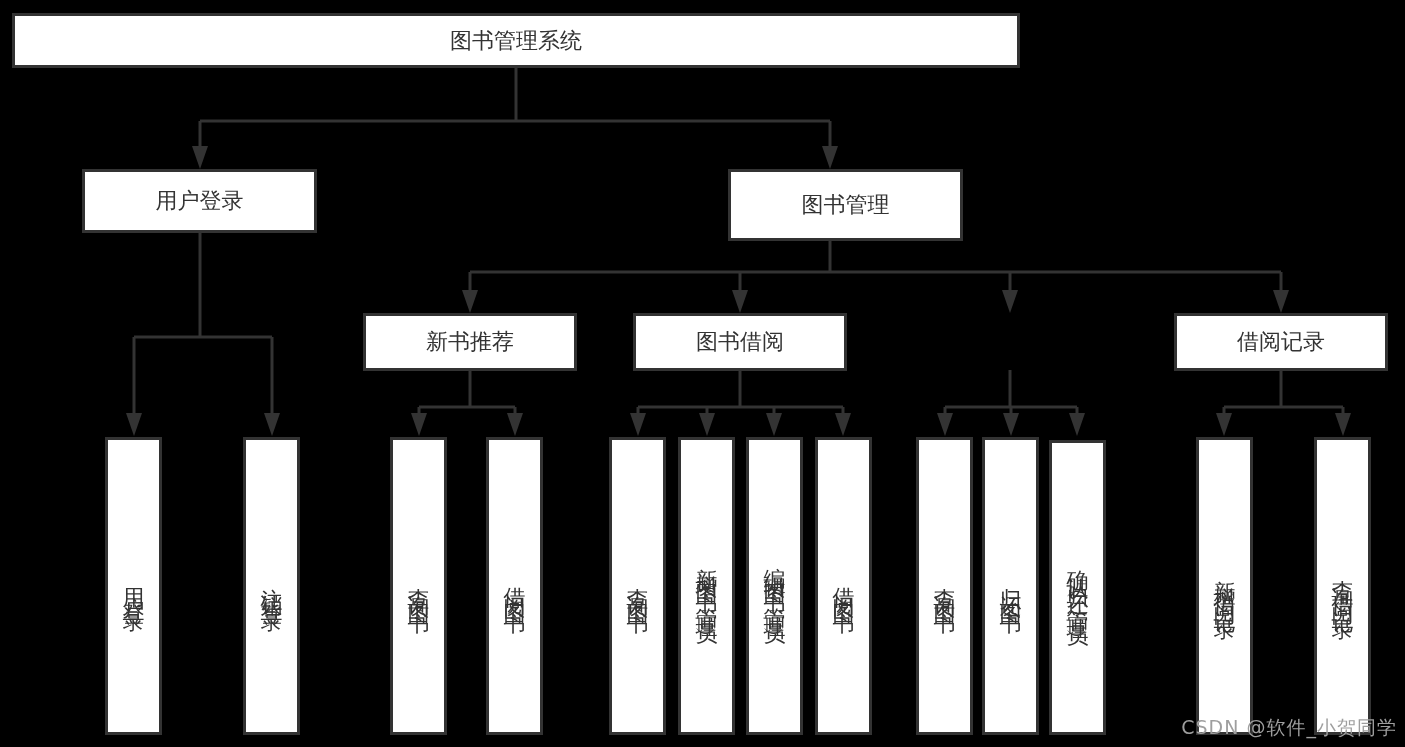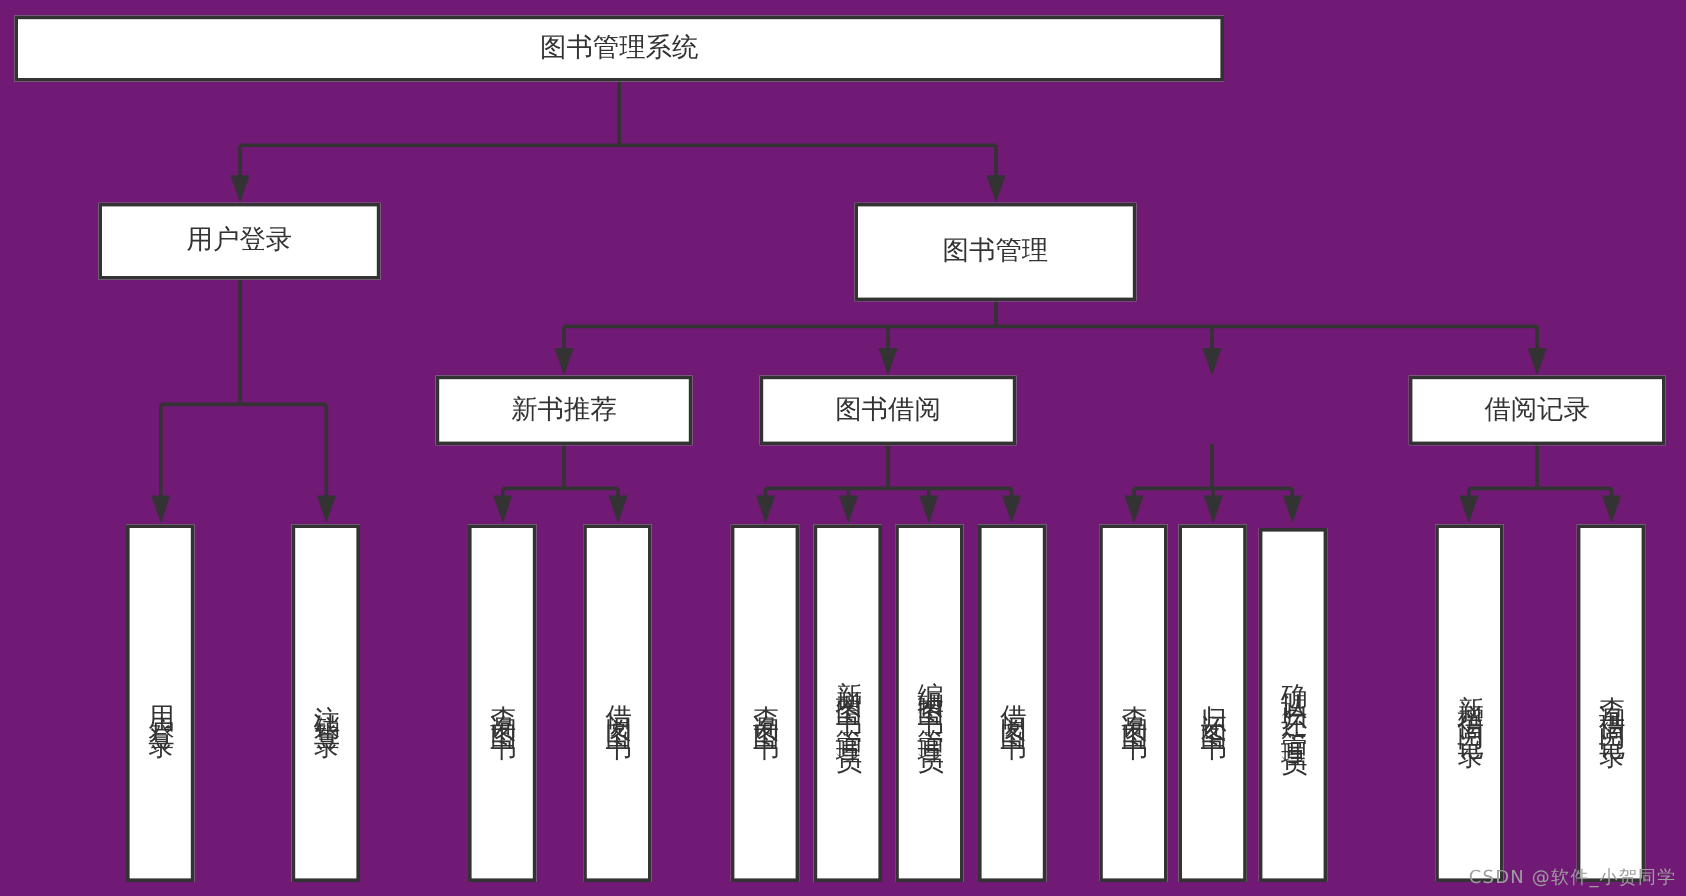--- a/index.html
+++ b/index.html
@@ -3,21 +3,21 @@
 <meta charset="utf-8">
 <style>
   * { margin: 0; padding: 0; box-sizing: border-box; }
   html, body { background: #ffffff; }
   body { font-family: "DejaVu Sans", "Liberation Sans", sans-serif; }
 
   .canvas {
     position: relative;
     width: 1405px;
     height: 747px;
-    background: #701a75;
+    background: #000000;
     overflow: hidden;
     text-decoration: underline;
   }
 
   .connectors {
     position: absolute;
     inset: 0;
     width: 1405px;
     height: 747px;
   }
@@ -41,21 +41,21 @@
     letter-spacing: 8px;
     font-size: 22px;
     color: #333333;
   }
 
   .watermark {
     position: absolute;
     right: 8px;
     bottom: 6px;
     color: #9e9e9e;
-    font-size: 15px;
+    font-size: 19px;
     z-index: 5;
     letter-spacing: 1px;
     white-space: nowrap;
   }
 </style>
 </head>
 <body>
 
 <div class="canvas">
 
@@ -99,21 +99,21 @@
     </g>
   </svg>
 
   <div class="node" style="left:12px; top:13px; width:1008px; height:55px;">
     <span>图书管理系统</span>
   </div>
 
   <div class="node" style="left:82px; top:169px; width:235px; height:64px;">
     <span>用户登录</span>
   </div>
-  <div class="node" style="left:712px; top:169px; width:235px; height:82px;">
+  <div class="node" style="left:728px; top:169px; width:235px; height:72px;">
     <span>图书管理</span>
   </div>
 
   <div class="node" style="left:633px; top:313px; width:214px; height:58px;">
     <span>图书借阅</span>
   </div>
   <div class="node" style="left:363px; top:313px; width:214px; height:58px;">
     <span>新书推荐</span>
   </div>
   <div class="node" style="left:1174px; top:313px; width:214px; height:58px;">

